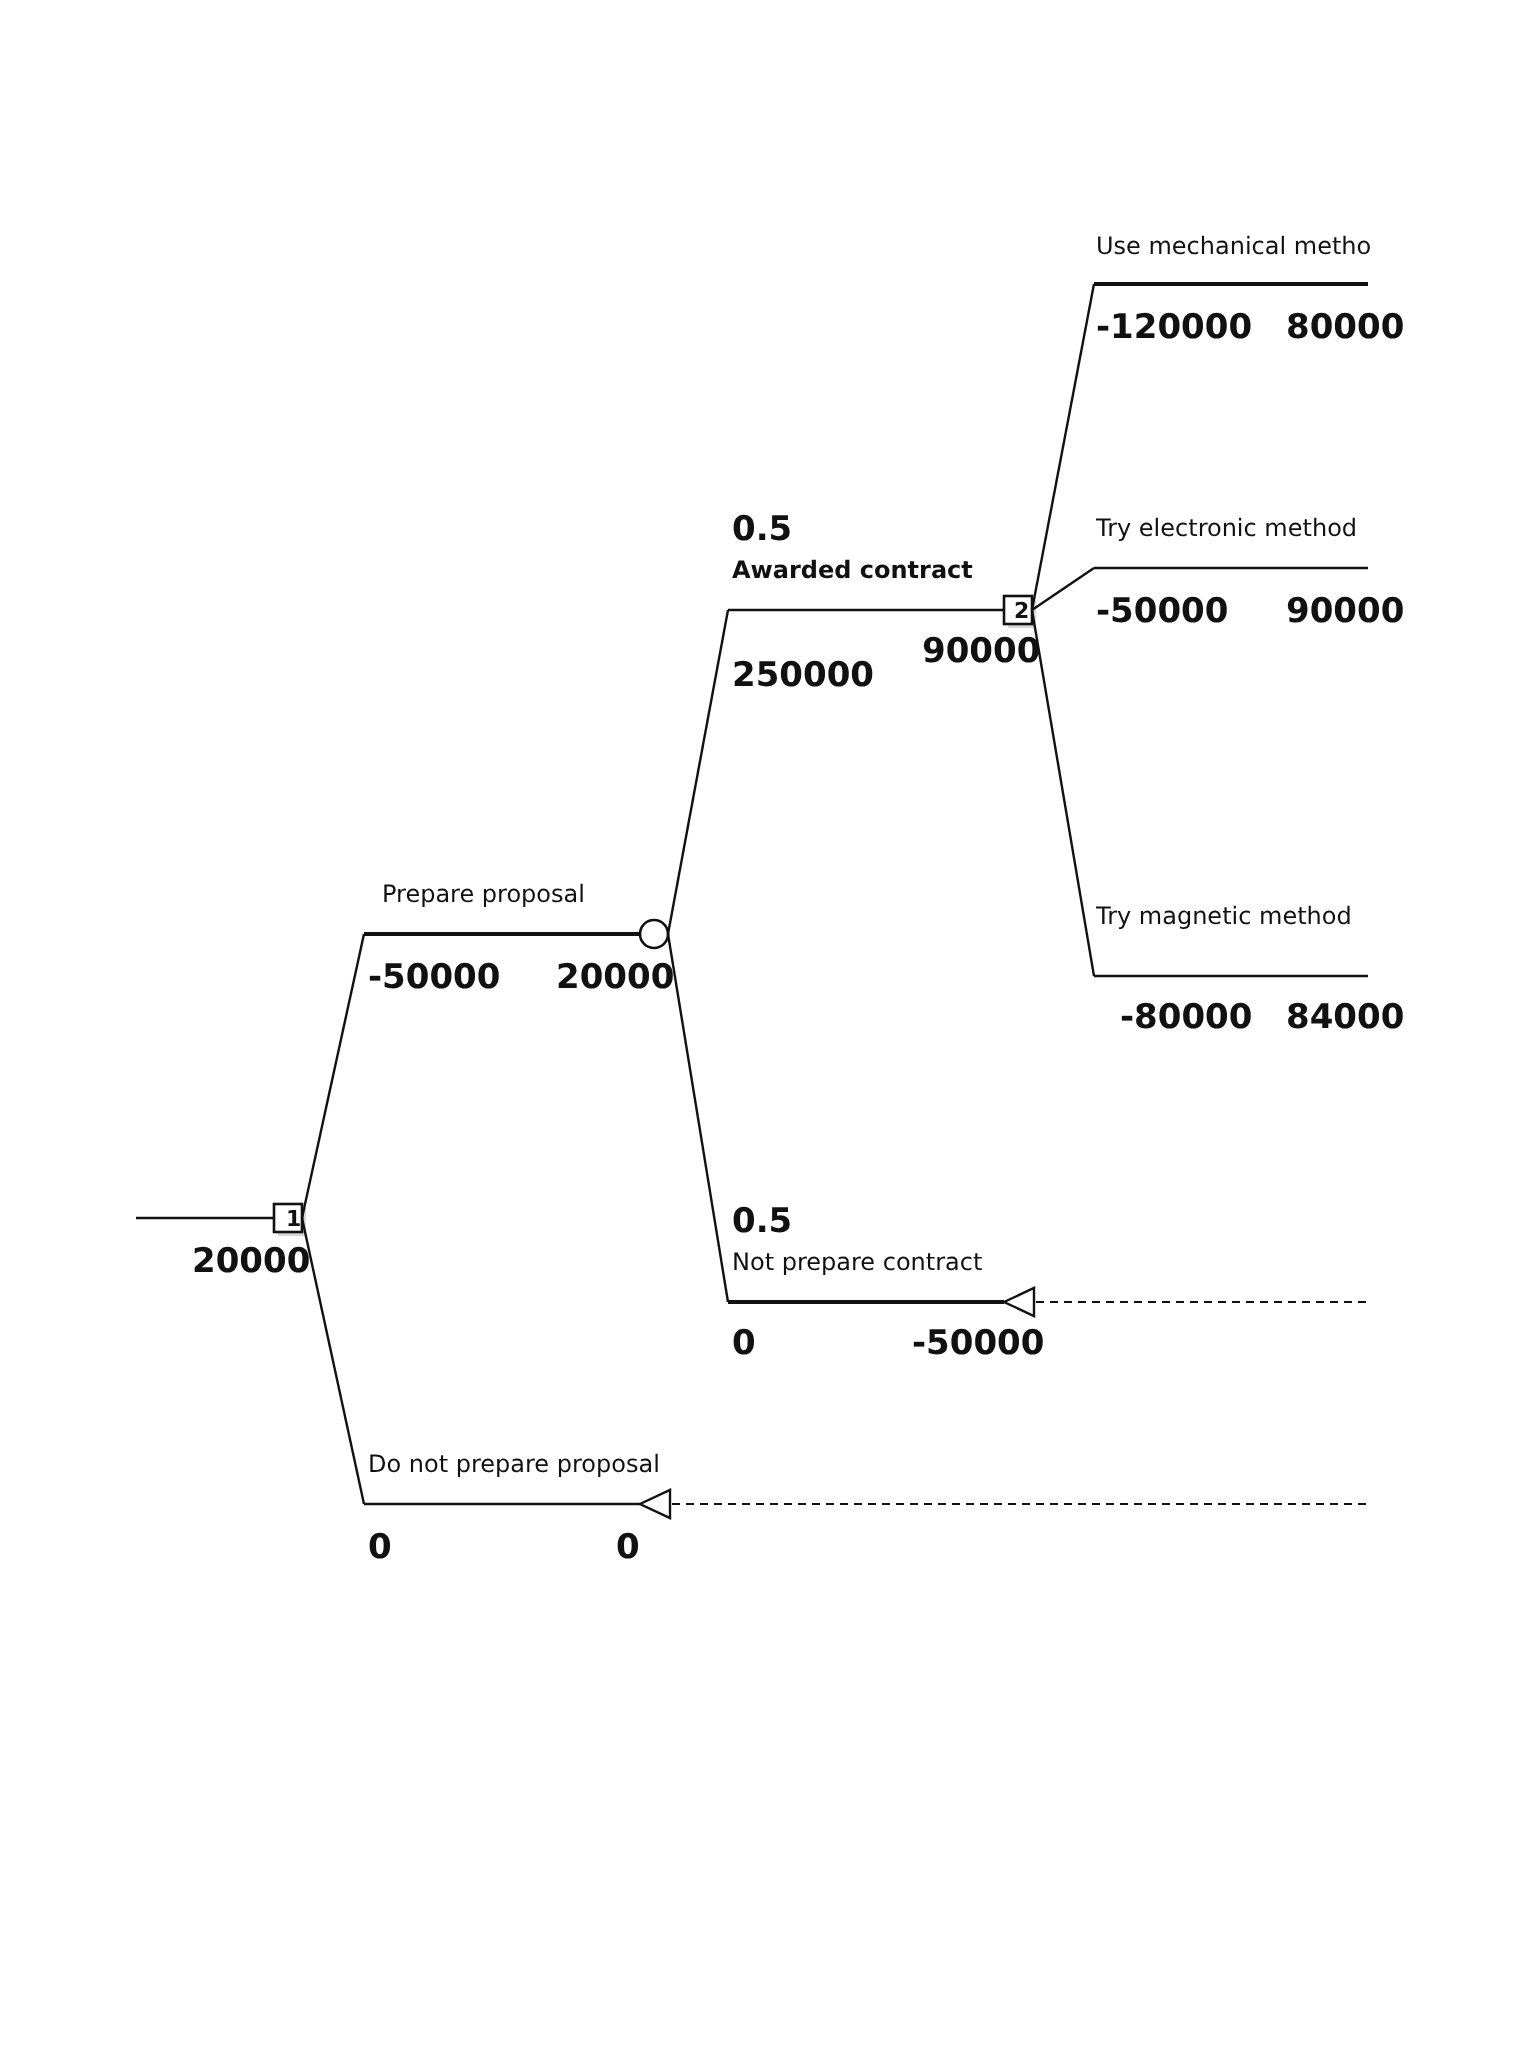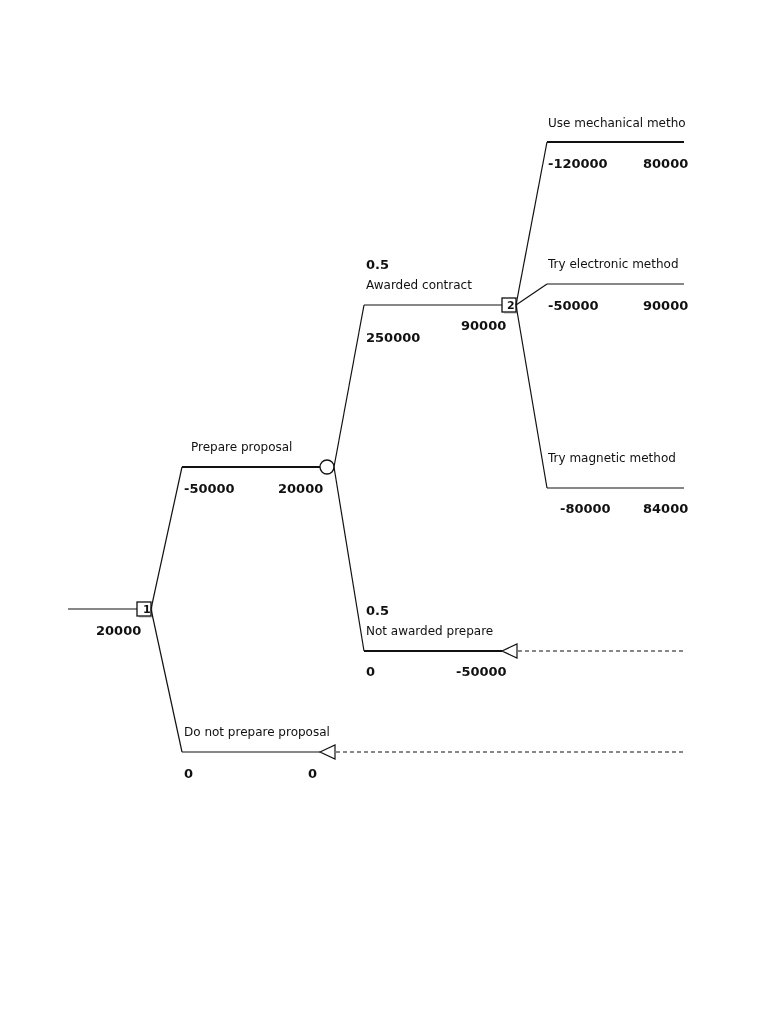--- a/index.html
+++ b/index.html
@@ -6,21 +6,21 @@
   body { width: 768px; height: 1024px; position: relative; overflow: hidden; }
   svg { position: absolute; left: 0; top: 0; }
   .lbl {
     position: absolute;
     font-family: "DejaVu Sans", sans-serif;
     font-size: 12px;
     color: #111111;
     white-space: nowrap;
     line-height: 14px;
   }
-  .num { font-weight: bold; font-size: 13px; }
+  .num { font-weight: bold; font-size: 17px; }
   .clip { overflow: hidden; }
 </style>
 </head>
 <body>
 
 <svg width="768" height="1024" viewBox="0 0 768 1024">
 
   <line x1="68" y1="609" x2="137" y2="609" stroke="#111" stroke-width="1.2"></line>
 
   <g>
@@ -76,26 +76,26 @@
 
 <div class="lbl" style="left:179px; top:440px;margin-left:12px;">Prepare proposal</div>
 <div class="lbl num" style="left:184px; top:482px;">-50000</div>
 <div class="lbl num" style="left:278px; top:482px;">20000</div>
 
 <div class="lbl" style="left:184px; top:725px;">Do not prepare proposal</div>
 <div class="lbl num" style="left:184px; top:767px;">0</div>
 <div class="lbl num" style="left:308px; top:767px;">0</div>
 
 <div class="lbl num" style="left:366px; top:258px;">0.5</div>
-<div class="lbl" style="left:366px; top:278px;">Awarded contract</div>
+<div class="lbl" style="left:366px; top:278px;font-weight:bold;">Awarded contract</div>
 <div class="lbl num" style="left:366px; top:331px;">250000</div>
 <div class="lbl num" style="left:461px; top:319px;">90000</div>
 
 <div class="lbl num" style="left:366px; top:604px;">0.5</div>
-<div class="lbl" style="left:366px; top:624px;">Not awarded prepare</div>
+<div class="lbl" style="left:366px; top:624px;">Not prepare contract</div>
 <div class="lbl num" style="left:366px; top:665px;">0</div>
 <div class="lbl num" style="left:456px; top:665px;">-50000</div>
 
 <div class="lbl clip" style="left:548px; top:116px; width:137px;">Use mechanical method</div>
 <div class="lbl num" style="left:548px; top:157px;">-120000</div>
 <div class="lbl num" style="left:643px; top:157px;text-align:center;">80000</div>
 
 <div class="lbl clip" style="left:548px; top:257px; width:137px;">Try electronic method</div>
 <div class="lbl num" style="left:548px; top:299px;">-50000</div>
 <div class="lbl num" style="left:643px; top:299px;">90000</div>

